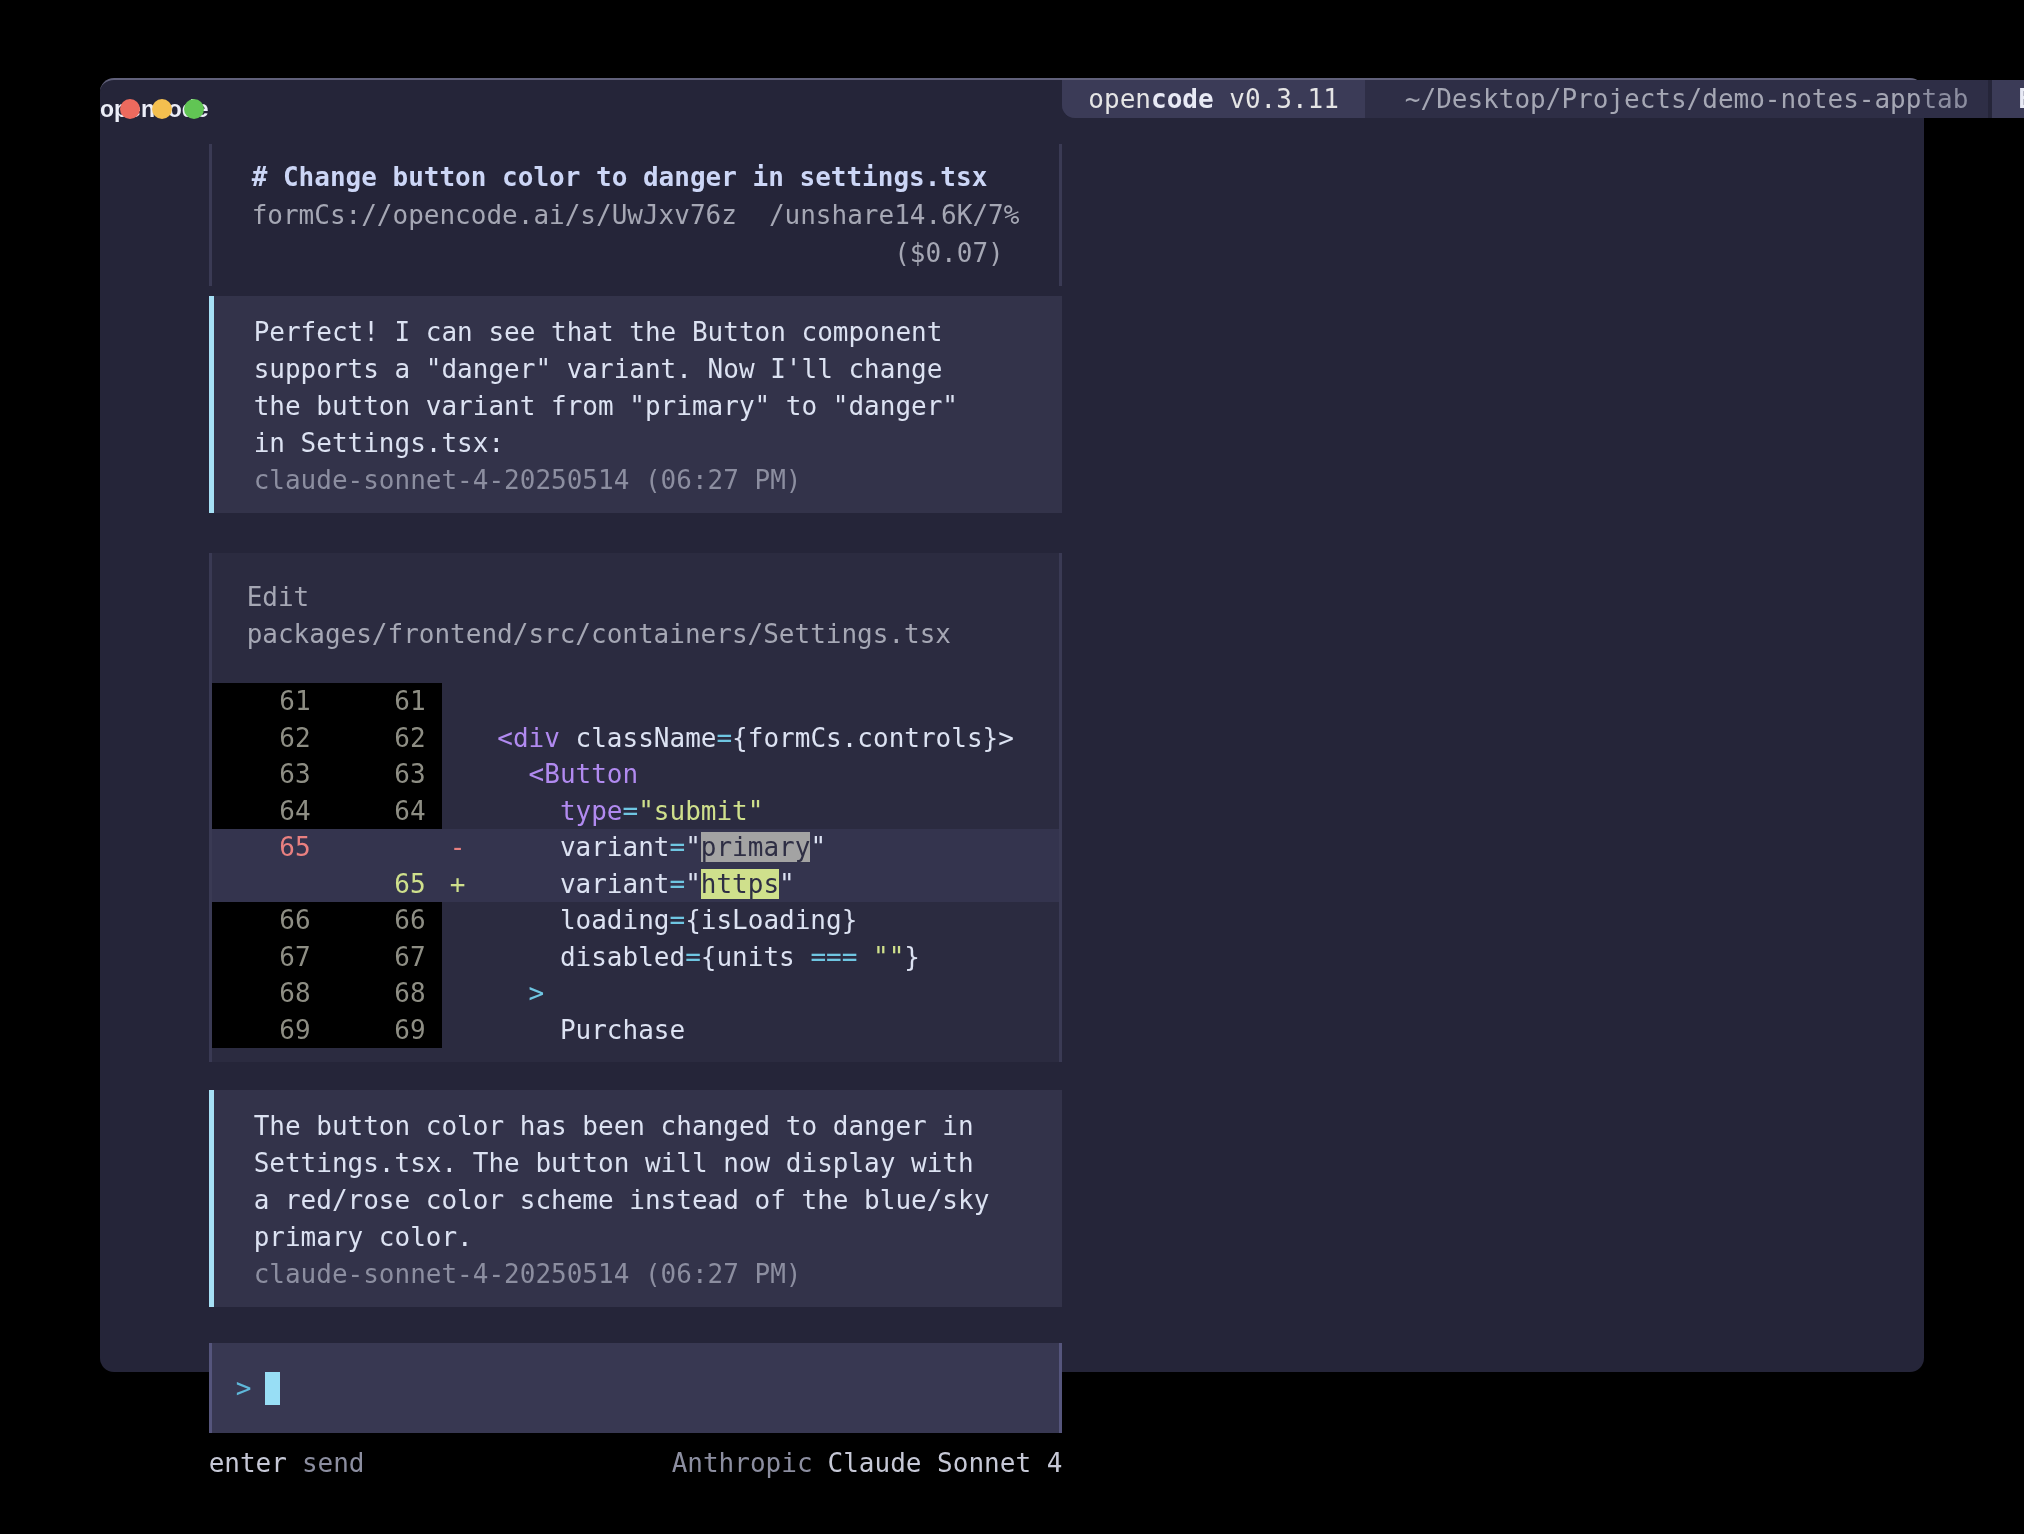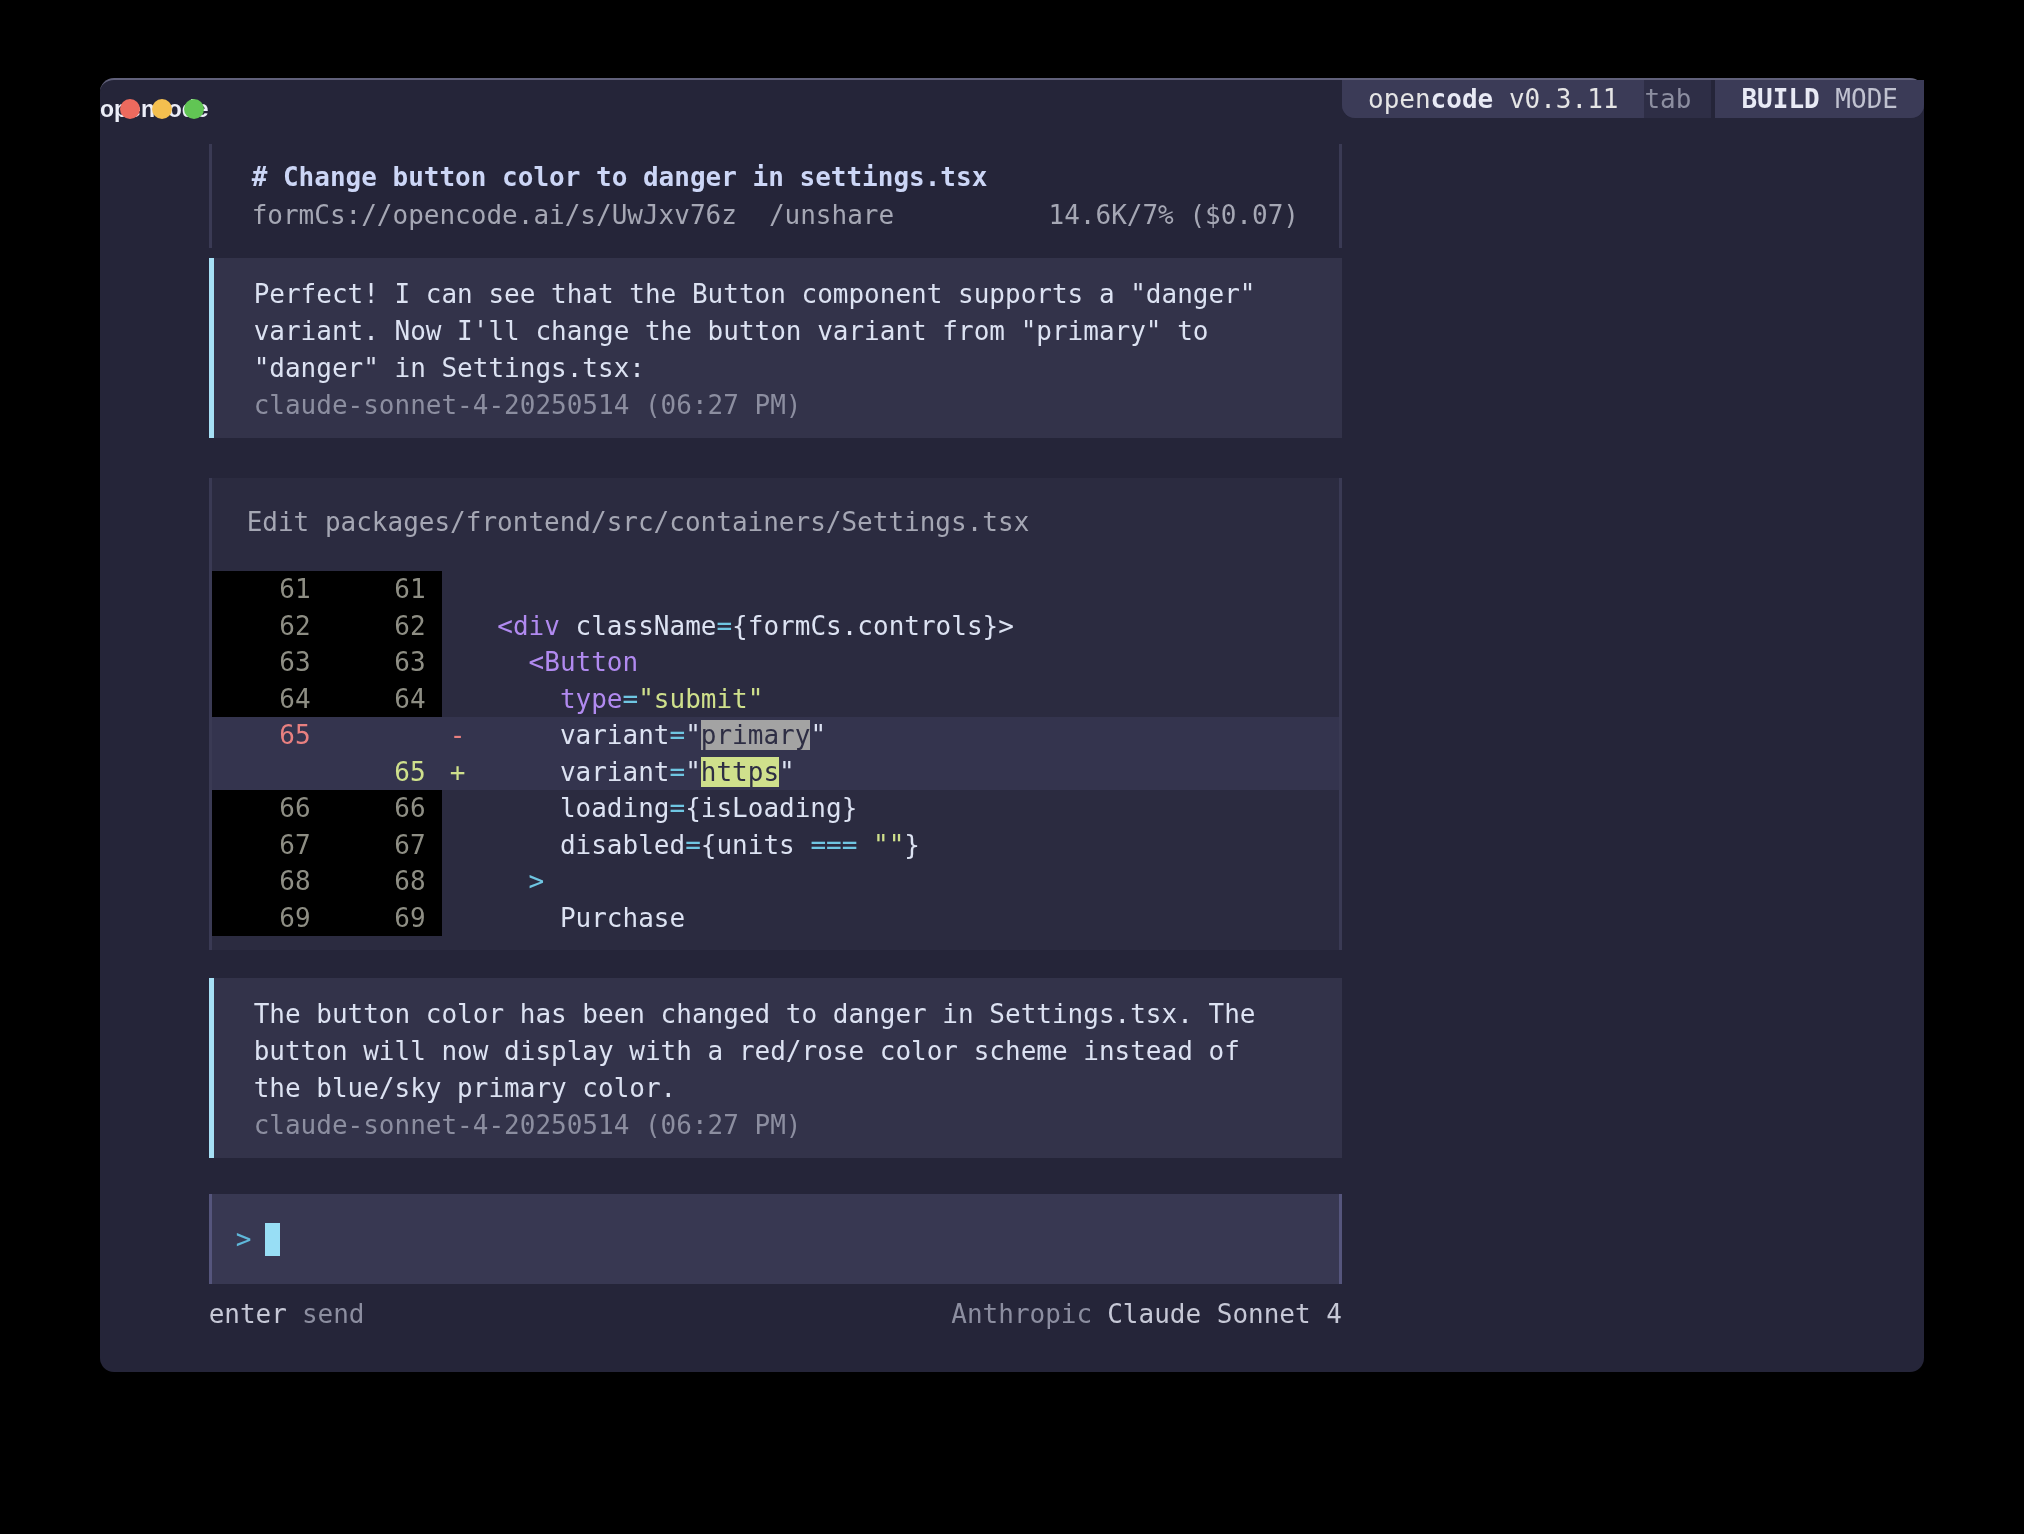--- a/index.html
+++ b/index.html
@@ -179,19 +179,20 @@
       </span>
     </div>
 
     <div class="spacer"></div>
   </div>
 
   <div class="statusbar">
     <div class="chip">
       <span class="appopen">open</span><span class="appcode">code</span><span class="ver"> v0.3.11</span>
     </div>
+    <div class="path">~/Desktop/Projects/demo-notes-app</div>
     <div class="tabhint">tab</div>
     <div class="divider"></div>
     <div class="chip">
       <span class="modebuild">BUILD</span><span class="modeword"> MODE</span>
     </div>
   </div>
 </div>
 
 </body></html>

